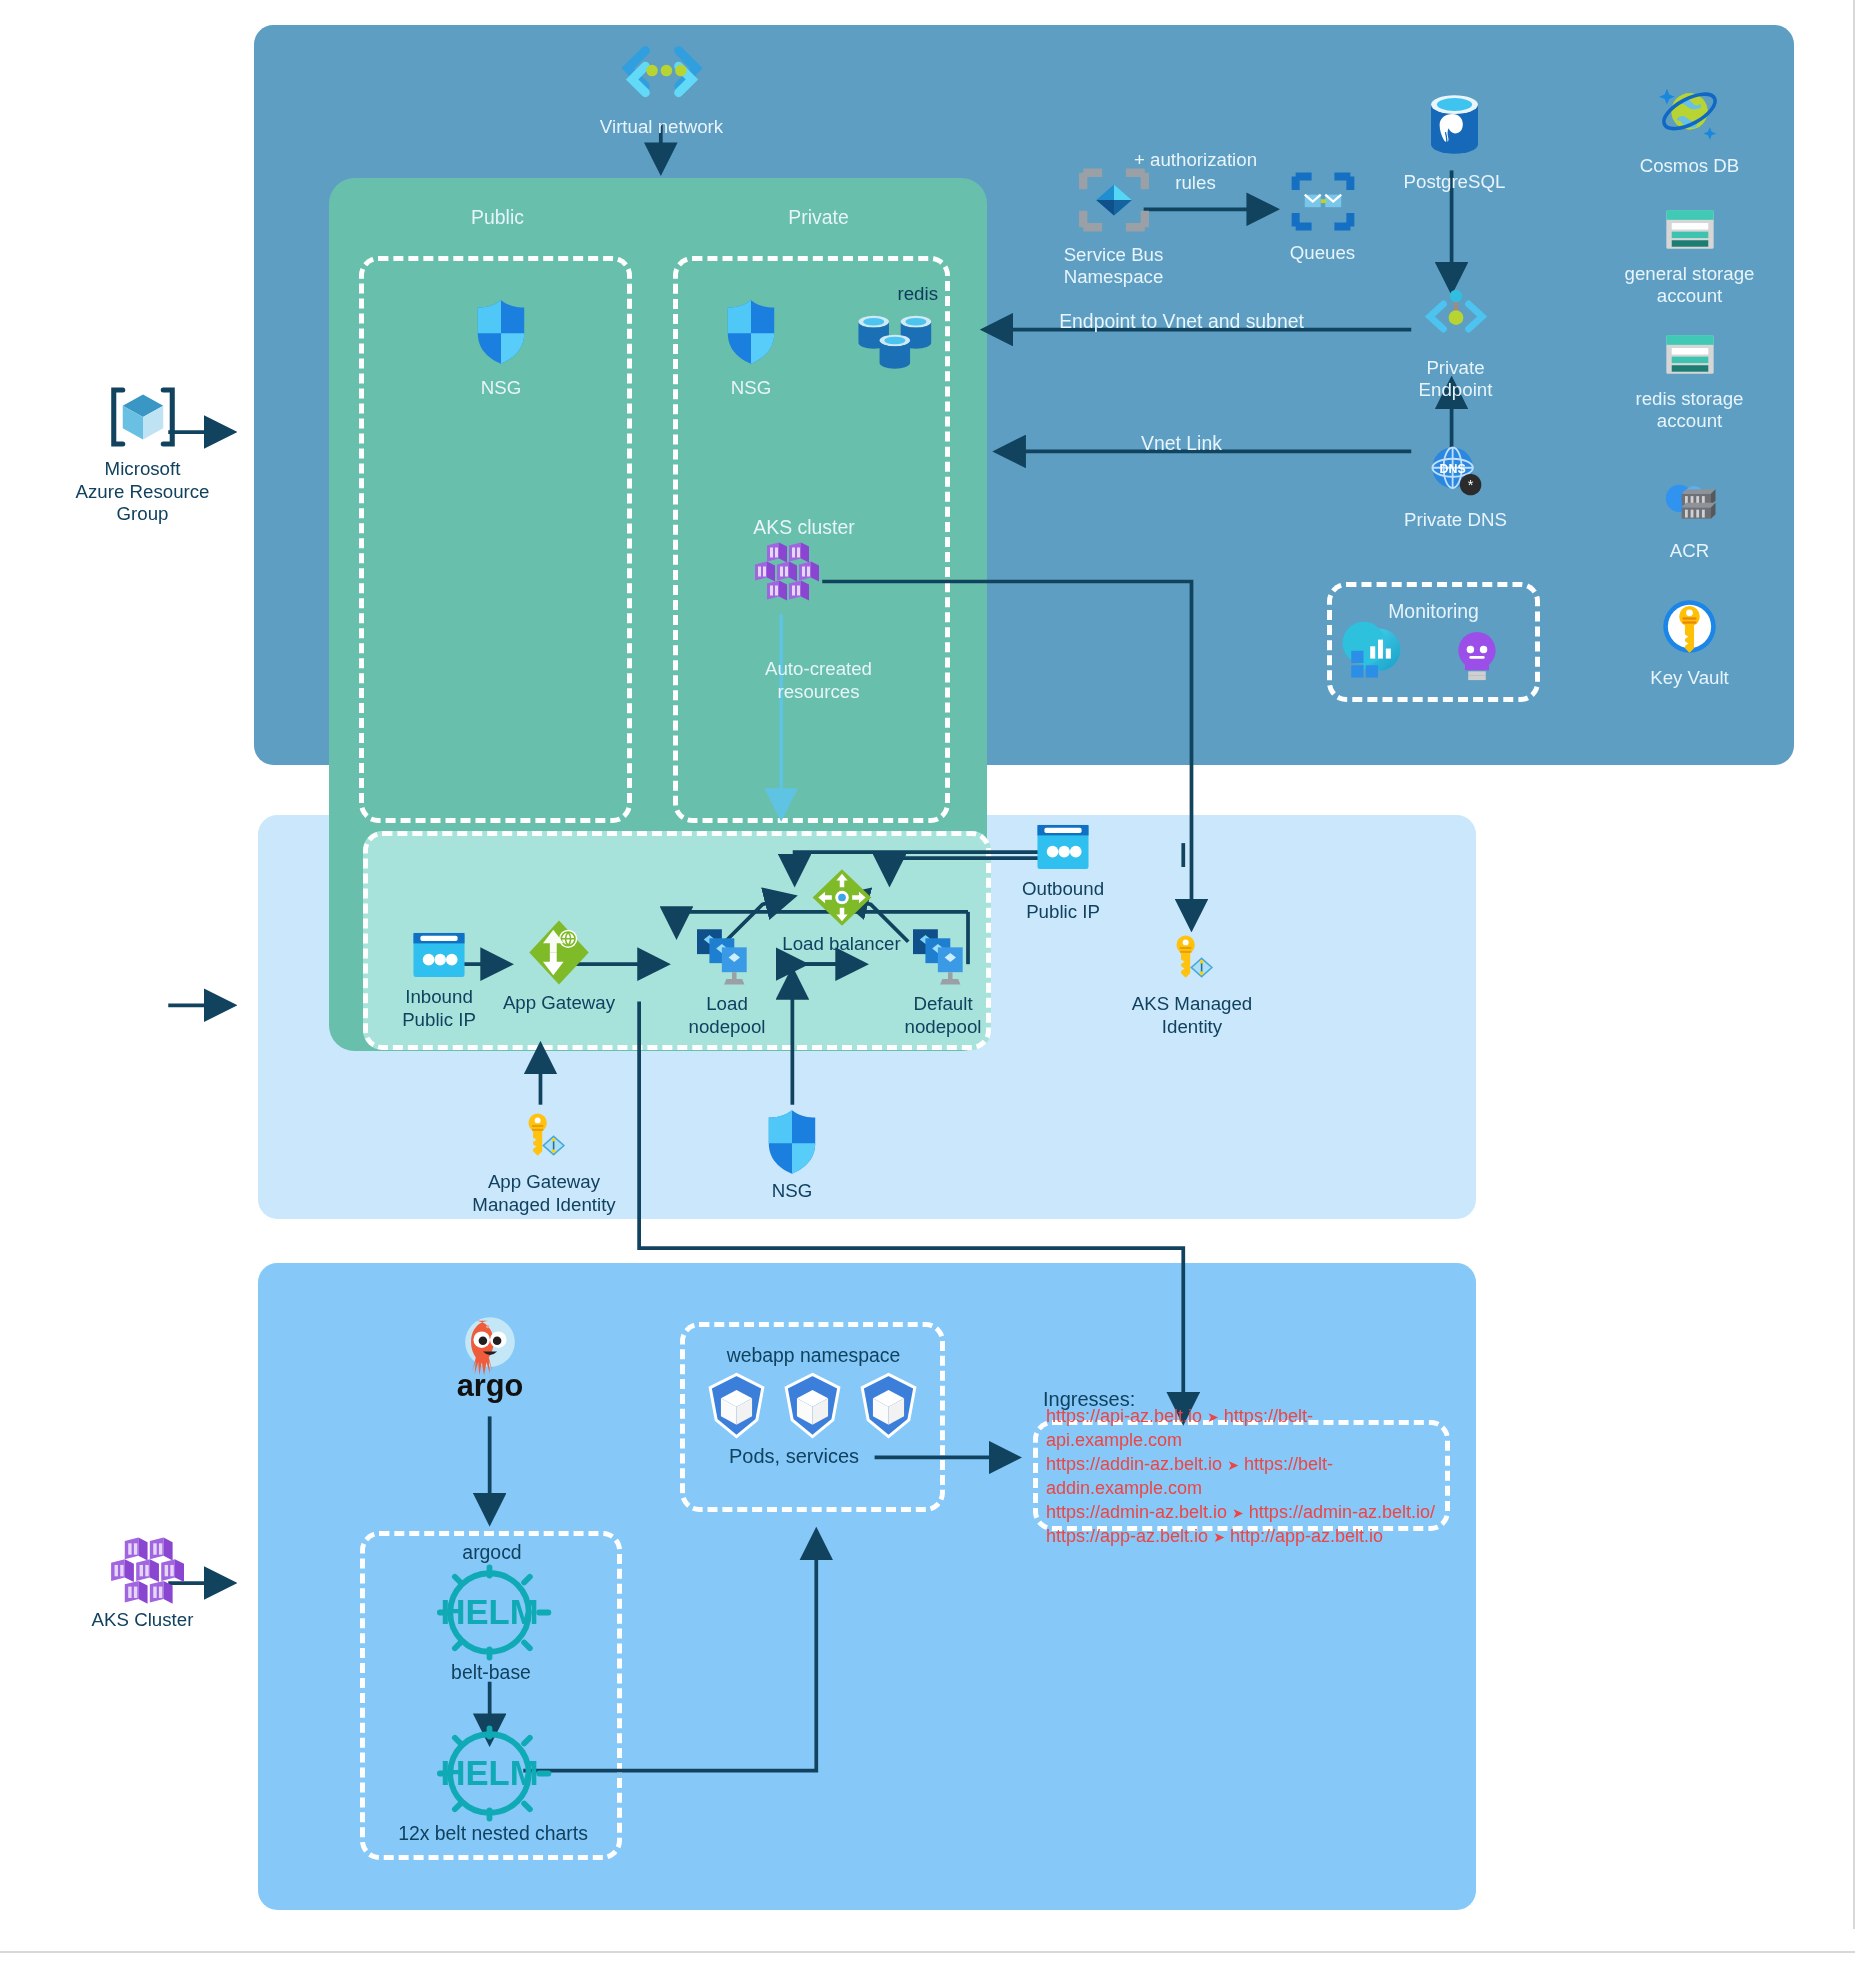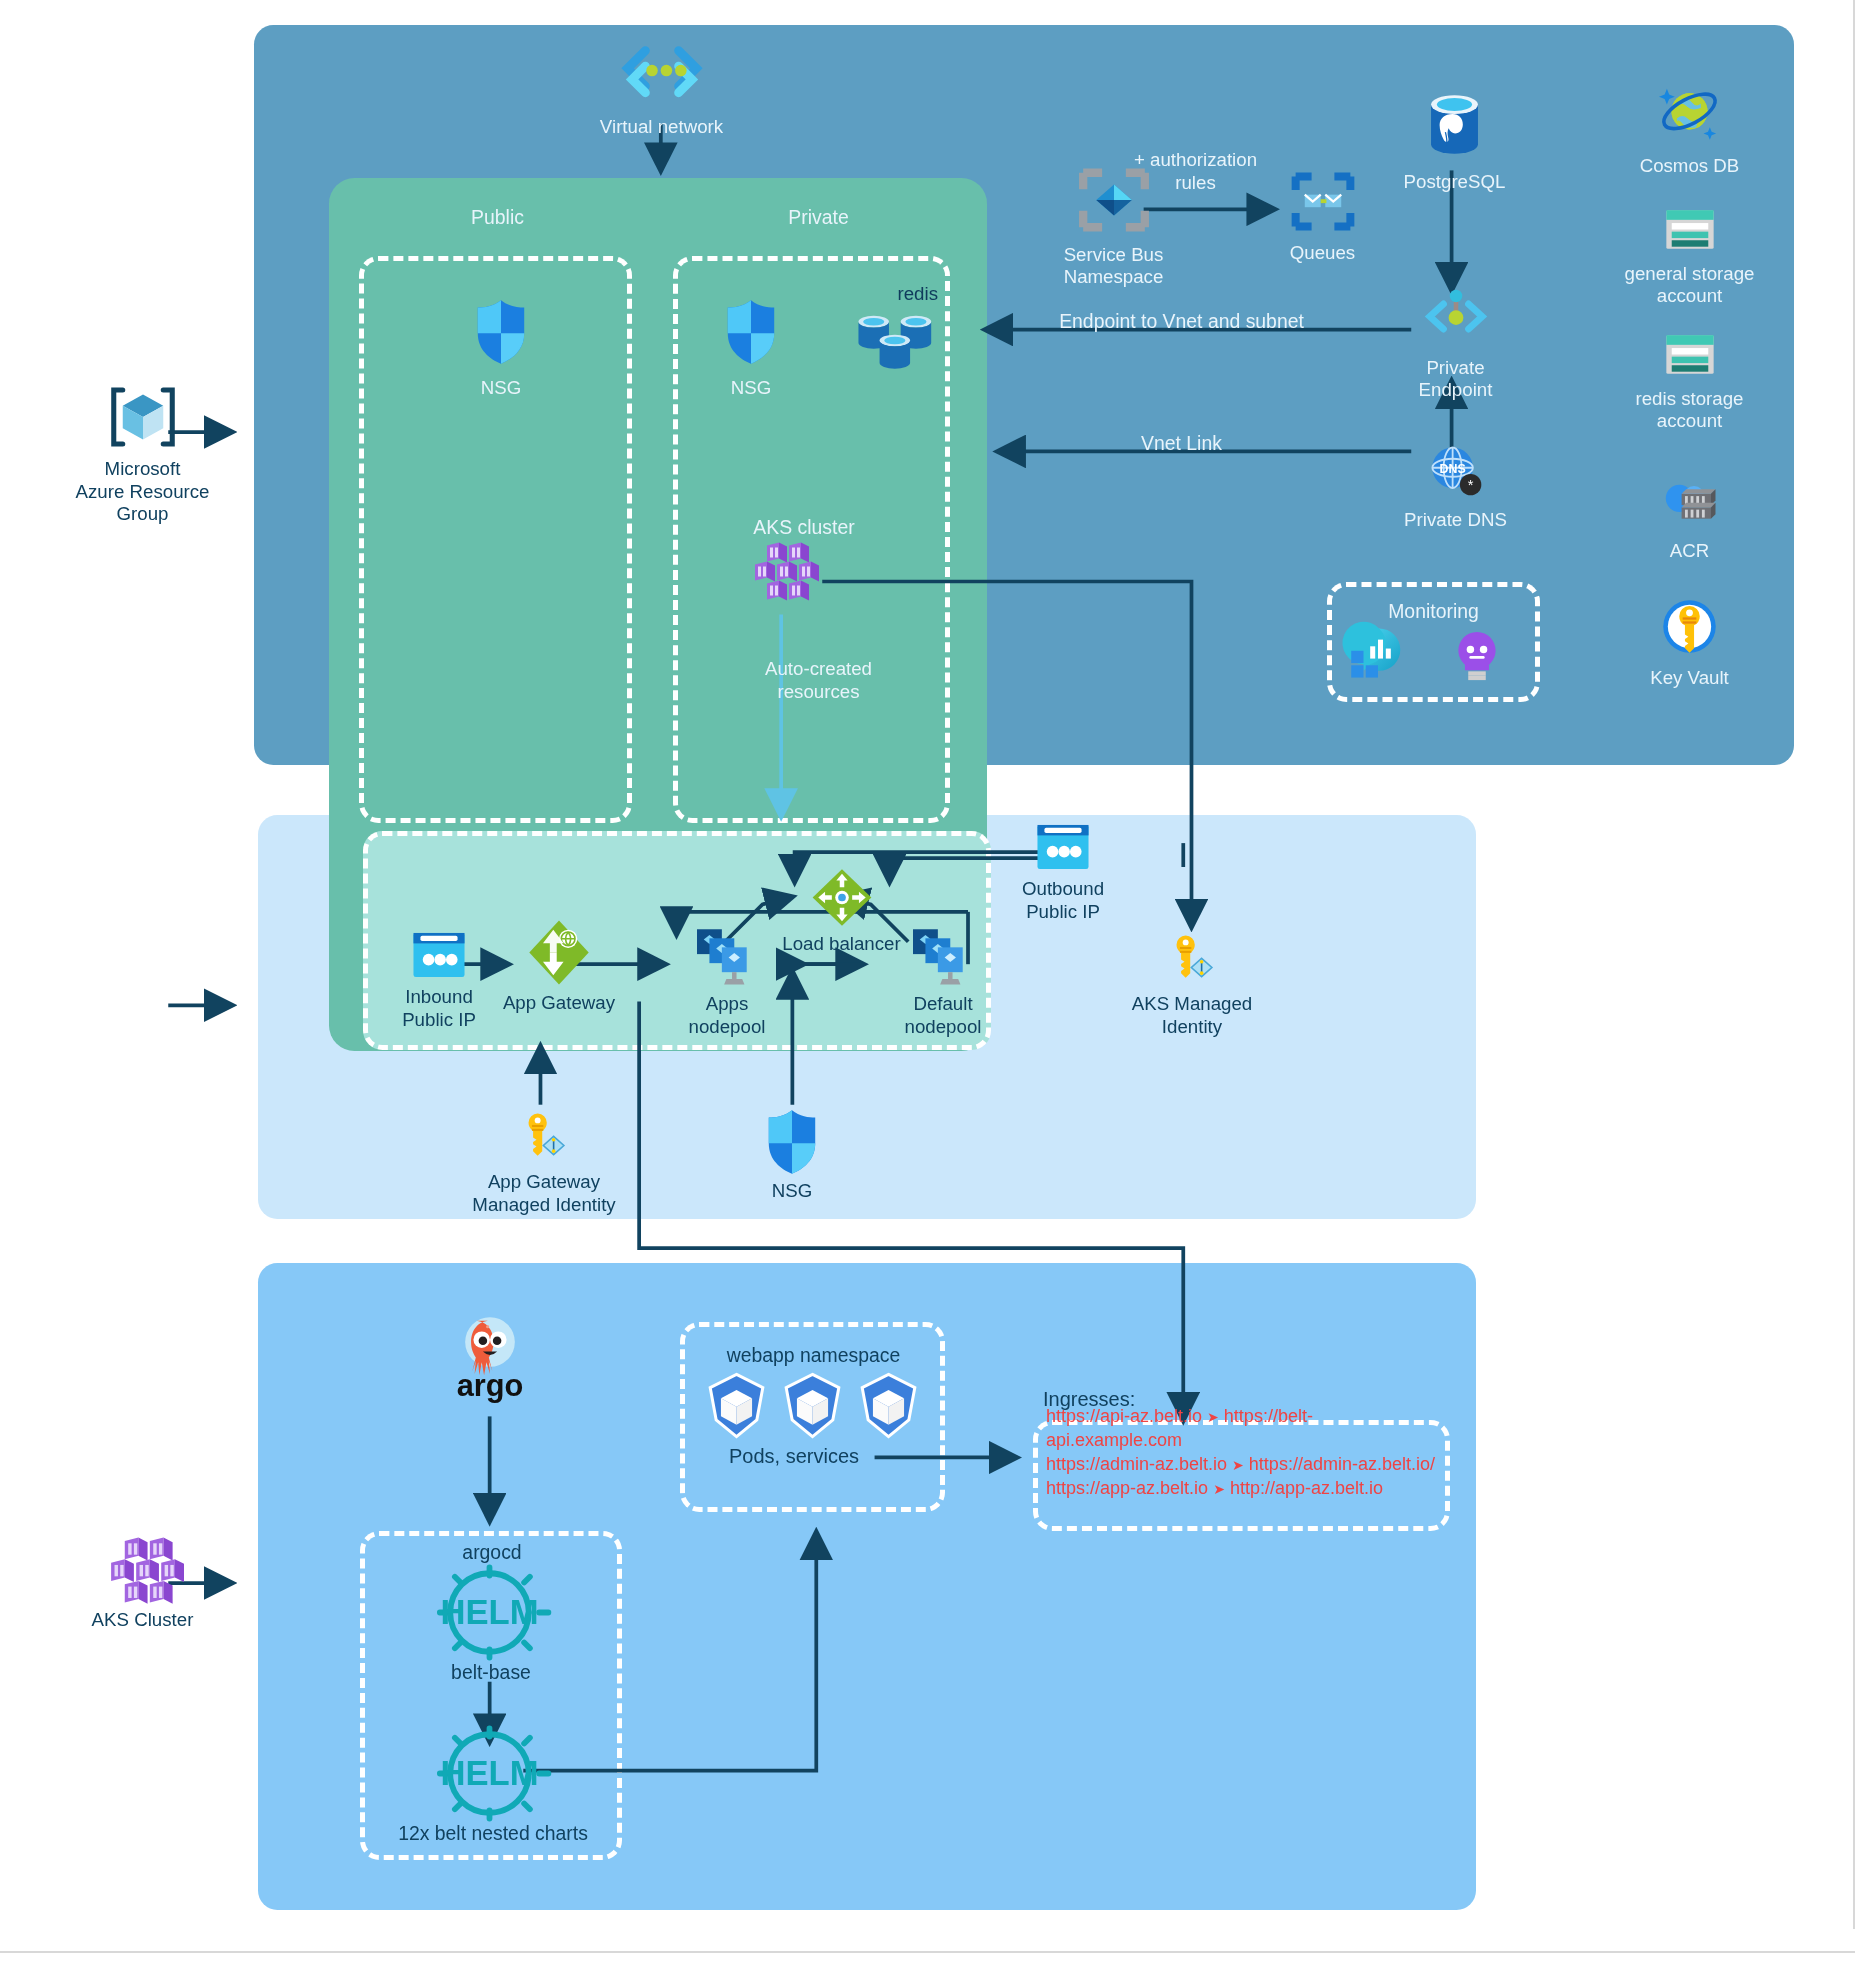--- a/index.html
+++ b/index.html
@@ -533,21 +533,21 @@
         <rect x="2" y="2" width="22" height="22" fill="#0f4f8a"></rect>
         <path d="M13 7 L18 11 L13 15 L8 11 Z" fill="#7fd3f5"></path>
         <rect x="13" y="10" width="22" height="22" fill="#1e7ed0"></rect>
         <path d="M24 15 L29 19 L24 23 L19 19 Z" fill="#9fe0f8"></path>
         <rect x="24" y="18" width="22" height="22" fill="#3b9ae6"></rect>
         <path d="M35 23 L40 27 L35 31 L30 27 Z" fill="#cdeeff"></path>
         <rect x="33" y="40" width="4" height="6" fill="#9aa0a6"></rect>
         <path d="M28 46 h14 l2 5 h-18 z" fill="#9aa0a6"></path>
       </g>
     </svg>
-    <div class="cap dark">Apps
+    <div class="cap dark">Load
 nodepool</div>
   </div>
 
   <div class="node" style="left:761px; top:867px; width:161px;">
     <svg width="64" height="61" viewBox="0 0 56 54">
       <path d="M28 2 L54 27 L28 52 L2 27 Z" fill="#7fba28"></path>
       <circle cx="28" cy="27" r="6" fill="#ffffff"></circle>
       <circle cx="28" cy="27" r="3.4" fill="#3fa3e6"></circle>
       <path d="M28 6 l5 6 h-3 v6 h-4 v-6 h-3 z" fill="#ffffff"></path>
       <path d="M28 48 l5 -6 h-3 v-6 h-4 v6 h-3 z" fill="#ffffff"></path>
@@ -692,20 +692,25 @@
   <div class="lbl dark s17" style="left:706px; top:1444px; width:176px;">Pods, services</div>
 
   <div class="lbl dark s17" style="left:1043px; top:1387px; width:149px; text-align:left;">Ingresses:</div>
   <div style="position:absolute; left:1046px; top:1405px; width:396px; font-size:18px; line-height:1.33; color:#ef4444;">
     <div>
       <span>https://api-az.belt.io</span>
       <span style="font-size:14px;">➤</span>
       <span>https://belt-api.example.com</span>
     </div>
     <div>
+      <span>https://addin-az.belt.io</span>
+      <span style="font-size:14px;">➤</span>
+      <span>https://belt-addin.example.com</span>
+    </div>
+    <div>
       <span>https://admin-az.belt.io</span>
       <span style="font-size:14px;">➤</span>
       <span>https://admin-az.belt.io/</span>
     </div>
     <div>
       <span>https://app-az.belt.io</span>
       <span style="font-size:14px;">➤</span>
       <span>http://app-az.belt.io</span>
     </div>
   </div>

